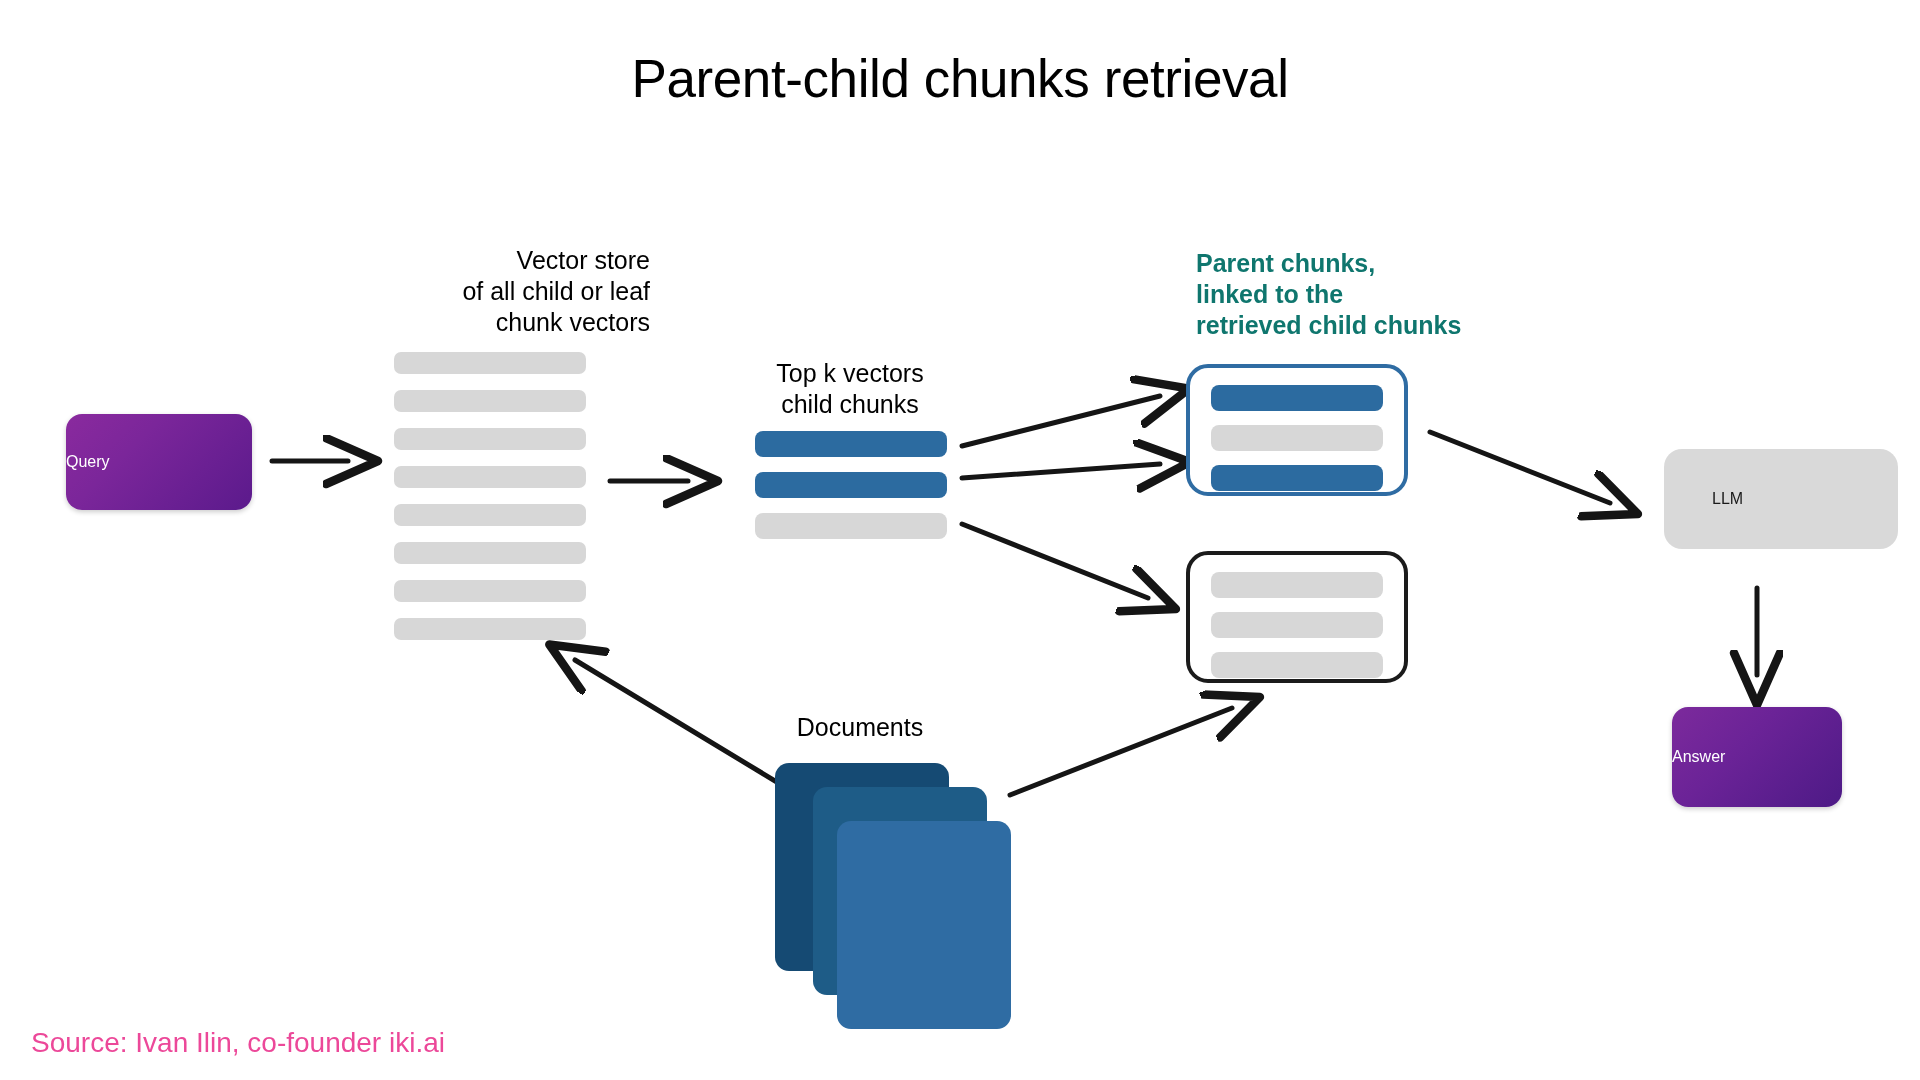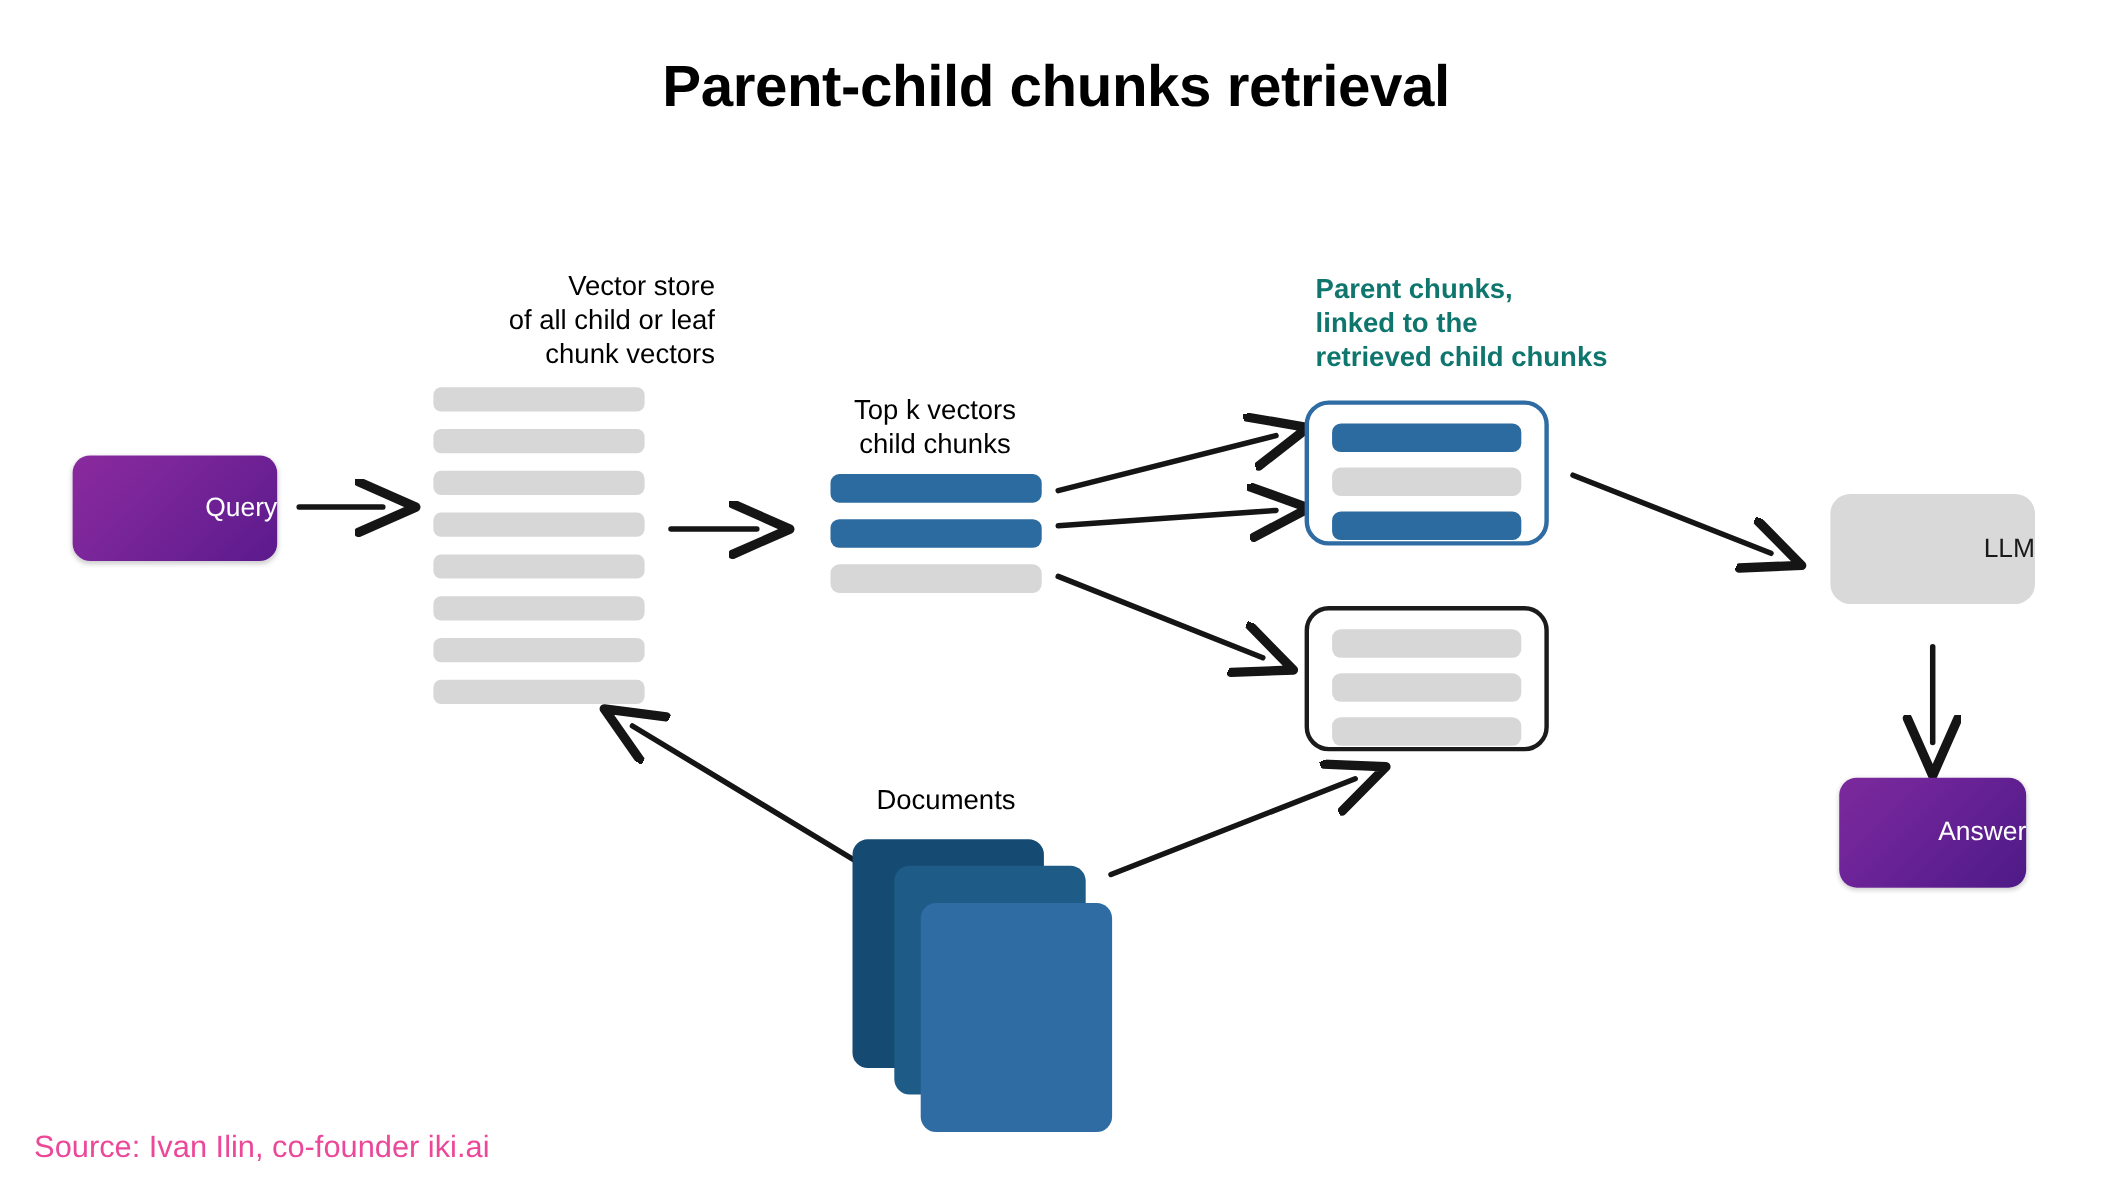--- a/index.html
+++ b/index.html
@@ -21,21 +21,21 @@
   }
   .abs { position: absolute; }
 
   
   #title {
     left: 0;
     top: 48px;
     width: 1920px;
     text-align: center;
     font-size: 53px;
-    font-weight: 700;
+    font-weight: 400;
     letter-spacing: -0.4px;
     color: #000000;
   }
 
   
   .caption {
     font-size: 25px;
     line-height: 31px;
     color: #000000;
     font-weight: 400;
@@ -48,23 +48,23 @@
     color: #0f766e;
     font-weight: 600;
     text-align: left;
     white-space: pre-line;
   }
 
   
   .node {
     display: flex;
     align-items: center;
-    justify-content: flex-end;
+    justify-content: flex-start;
     border-radius: 16px;
-    font-size: 24px;
+    font-size: 16px;
   }
   .node-query {
     left: 66px;
     top: 414px;
     width: 186px;
     height: 96px;
     color: #ffffff;
     background: linear-gradient(135deg, #8a2a9e 0%, #7b269a 35%, #5b1a8c 100%);
     box-shadow: 0 2px 5px rgba(0,0,0,0.20);
   }
@@ -78,20 +78,21 @@
     box-shadow: 0 2px 5px rgba(0,0,0,0.20);
   }
   .node-llm {
     left: 1664px;
     top: 449px;
     width: 186px;
     height: 100px;
     color: #1a1a1a;
     background: #d9d9d9;
     border-radius: 18px;
+    padding-left: 48px;
   }
 
   
   #vector-store {
     left: 394px;
     top: 352px;
     width: 192px;
   }
   #vector-store .bar {
     width: 192px;

